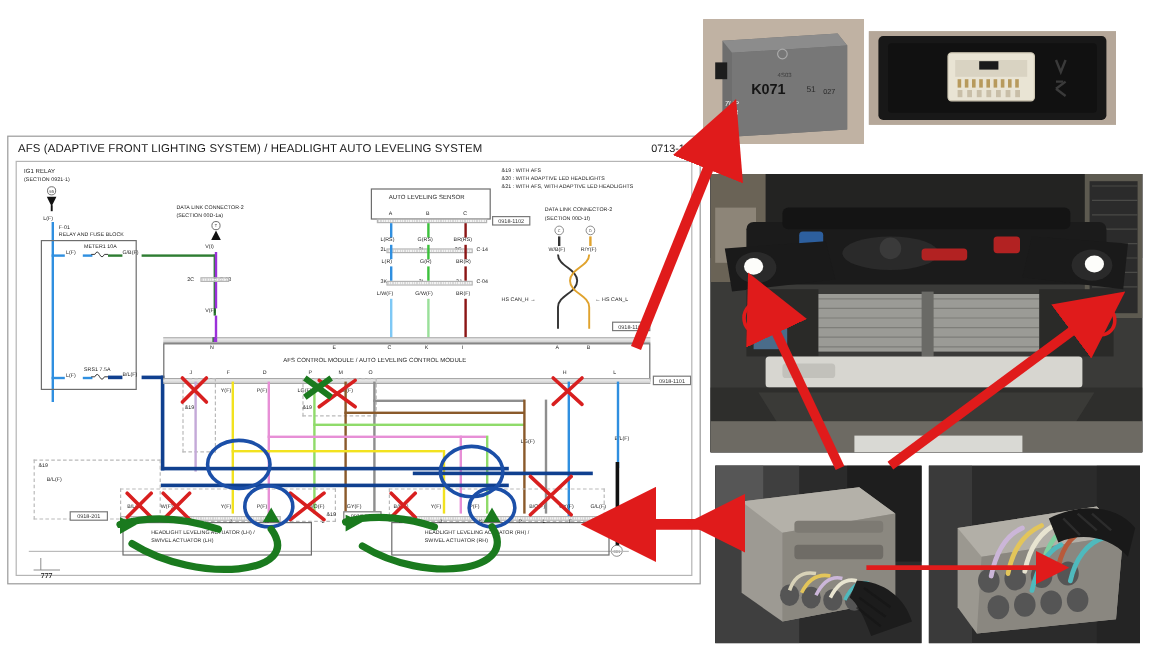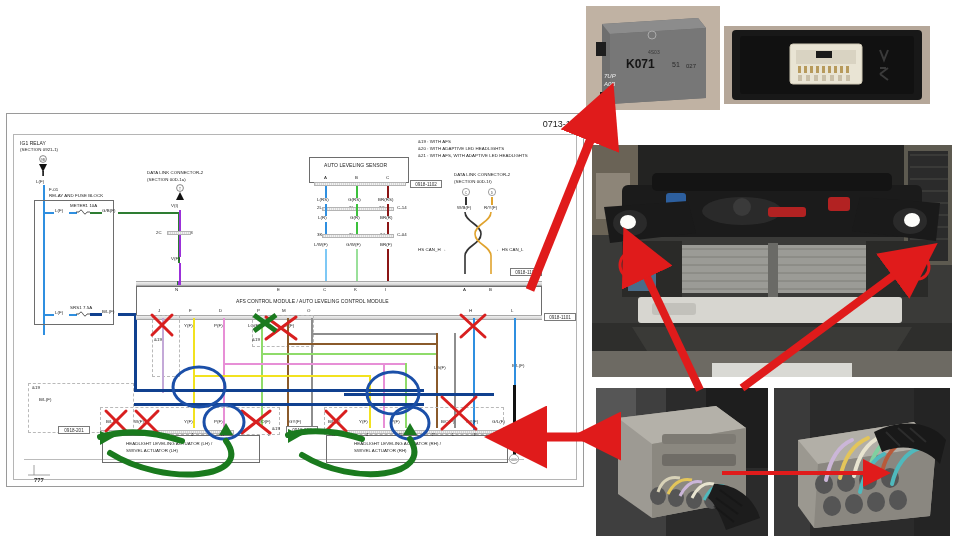--- a/index.html
+++ b/index.html
@@ -35,32 +35,33 @@
 
   
   .xmark,.circ,.garrow{position:absolute;pointer-events:none;}
   .xmark{color:#d81f1f;}
   svg{overflow:visible;}
 
   
   .photo{position:absolute;overflow:hidden;background:#222;}
 
   
-  .p1{left:586px;top:6px;width:134px;height:104px;background:#b8a99a;}
+  .p1{left:586px;top:16px;width:134px;height:104px;background:#b8a99a;}
   .p2{left:724px;top:26px;width:206px;height:78px;background:#b5a799;}
   .p3{left:592px;top:145px;width:360px;height:232px;background:#2a2a2a;}
   .p4{left:596px;top:388px;width:172px;height:148px;background:#2b2b2b;}
   .p5{left:774px;top:388px;width:176px;height:148px;background:#2b2b2b;}
 </style>
 </head>
 <body>
 
 <div id="root">
 
   <div class="diagram">
+    <div class="dg-title">AFS (ADAPTIVE FRONT LIGHTING SYSTEM) / HEADLIGHT AUTO LEVELING SYSTEM</div>
     <div class="dg-page">0713-11</div>
 
     <div class="dg-inner">
 
       <div class="t t45" style="left:404px;top:4px;">&amp;19 : WITH AFS</div>
       <div class="t t45" style="left:404px;top:11px;">&amp;20 : WITH ADAPTIVE LED HEADLIGHTS</div>
       <div class="t t45" style="left:404px;top:18px;">&amp;21 : WITH AFS, WITH ADAPTIVE LED HEADLIGHTS</div>
 
       <div class="t t5" style="left:6px;top:5px;">IG1 RELAY</div>
       <div class="t t45" style="left:6px;top:12px;">(SECTION 0921-1)</div>

